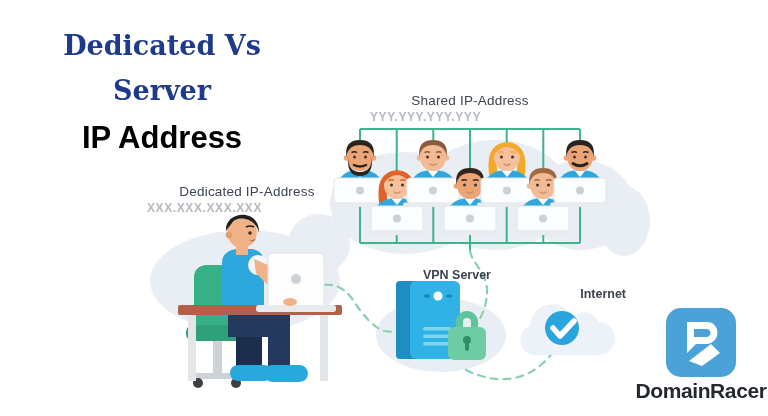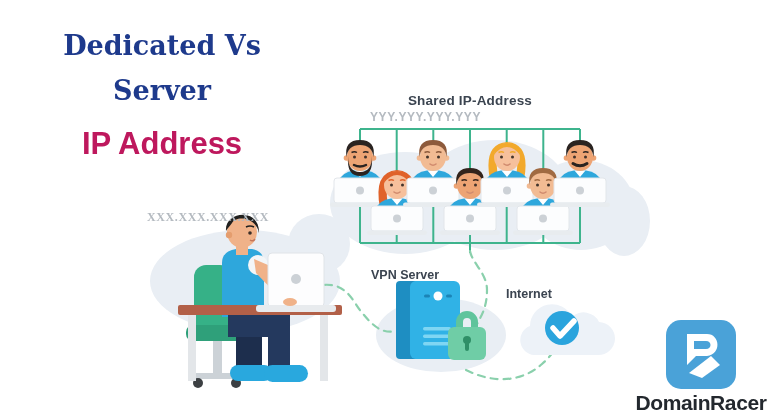--- a/index.html
+++ b/index.html
@@ -3,28 +3,28 @@
 <meta charset="utf-8">
 <style>
   html,body{margin:0;padding:0;background:#ffffff;}
   #canvas{position:relative;width:768px;height:416px;background:#ffffff;overflow:hidden;
           font-family:"Liberation Sans",sans-serif;border-radius:16px;}
   .abs{position:absolute;}
   .cloud{position:absolute;background:#e9eef4;border-radius:50%;}
   
   #title{left:28px;top:24px;width:268px;text-align:center;}
   .title-serif{font-family:"DejaVu Serif",serif;font-weight:700;color:#1e3a8c;font-size:27px;line-height:1.65;}
-  .title-sans{font-family:"Liberation Sans",sans-serif;font-weight:800;color:#be185d;font-size:31px;line-height:1.2;margin-top:12px;}
+  .title-sans{font-family:"Liberation Sans",sans-serif;font-weight:800;color:#000000;font-size:31px;line-height:1.2;margin-top:6px;}
   
-  .sec-label{position:absolute;text-align:center;font-weight:700;color:#3b4450;font-size:13.5px;letter-spacing:.2px;}
+  .sec-label{position:absolute;text-align:center;font-weight:400;color:#3b4450;font-size:13.5px;letter-spacing:.2px;}
   .sec-ip{position:absolute;font-weight:700;color:#b4bac0;font-size:12px;letter-spacing:.6px;}
-  .mini-label{position:absolute;text-align:left;font-weight:700;color:#3b4450;font-size:12.5px;}
+  .mini-label{position:absolute;text-align:right;font-weight:700;color:#3b4450;font-size:12.5px;}
   .avatar{position:absolute;width:64px;height:78px;}
   
-  #logo{left:634px;top:320px;width:134px;text-align:center;}
+  #logo{left:634px;top:308px;width:134px;text-align:center;}
   #logo-mark{width:70px;height:69px;border-radius:15px;margin:0 auto;display:flex;align-items:center;justify-content:center;}
   #logo-text{margin-top:2px;font-weight:800;font-size:21px;letter-spacing:-0.4px;color:#23282e;}
 </style>
 </head>
 <body>
 
 <div id="canvas">
 
   <div class="cloud" style="left:330px;top:152px;width:150px;height:102px;"></div>
   <div class="cloud" style="left:420px;top:140px;width:150px;height:110px;"></div>
@@ -265,21 +265,22 @@
   </svg>
 
   <div class="abs" id="title">
     <div class="title-serif">Dedicated Vs</div>
     <div class="title-serif">Server</div>
     <div class="title-sans">IP Address</div>
   </div>
 
   <div class="sec-label" style="left:370px;top:93px;width:200px;">Shared IP-Address</div>
   <div class="sec-ip" style="left:370px;top:110px;width:200px;">YYY.YYY.YYY.YYY</div>
-  <div class="sec-ip" style="left:147px;top:210px;width:200px;font-family:Liberation Serif, serif;">XXX.XXX.XXX.XXX</div>
+  <div class="sec-label" style="left:147px;top:184px;width:200px;">Dedicated IP-Address</div>
+  <div class="sec-ip" style="left:147px;top:201px;width:200px;">XXX.XXX.XXX.XXX</div>
   <div class="mini-label" style="left:371px;top:268px;width:120px;">VPN Server</div>
   <div class="mini-label" style="left:506px;top:287px;width:120px;">Internet</div>
 
   <div class="abs" id="logo">
     <div id="logo-mark" style="background: rgb(74, 162, 216);">
       <svg width="48" height="52" viewBox="0 0 48 52">
         <path d="M10,5 L30,5 C43,5 45,25 30,27 L19,27 L10,36 Z M17,12 L29,12 C35,12 35,20 29,20 L17,20 Z" fill="#ffffff" fill-rule="evenodd"></path>
         <path d="M12,44 L34,27 L43,36 L25,49 Z" fill="#ffffff"></path>
       </svg>
     </div>

